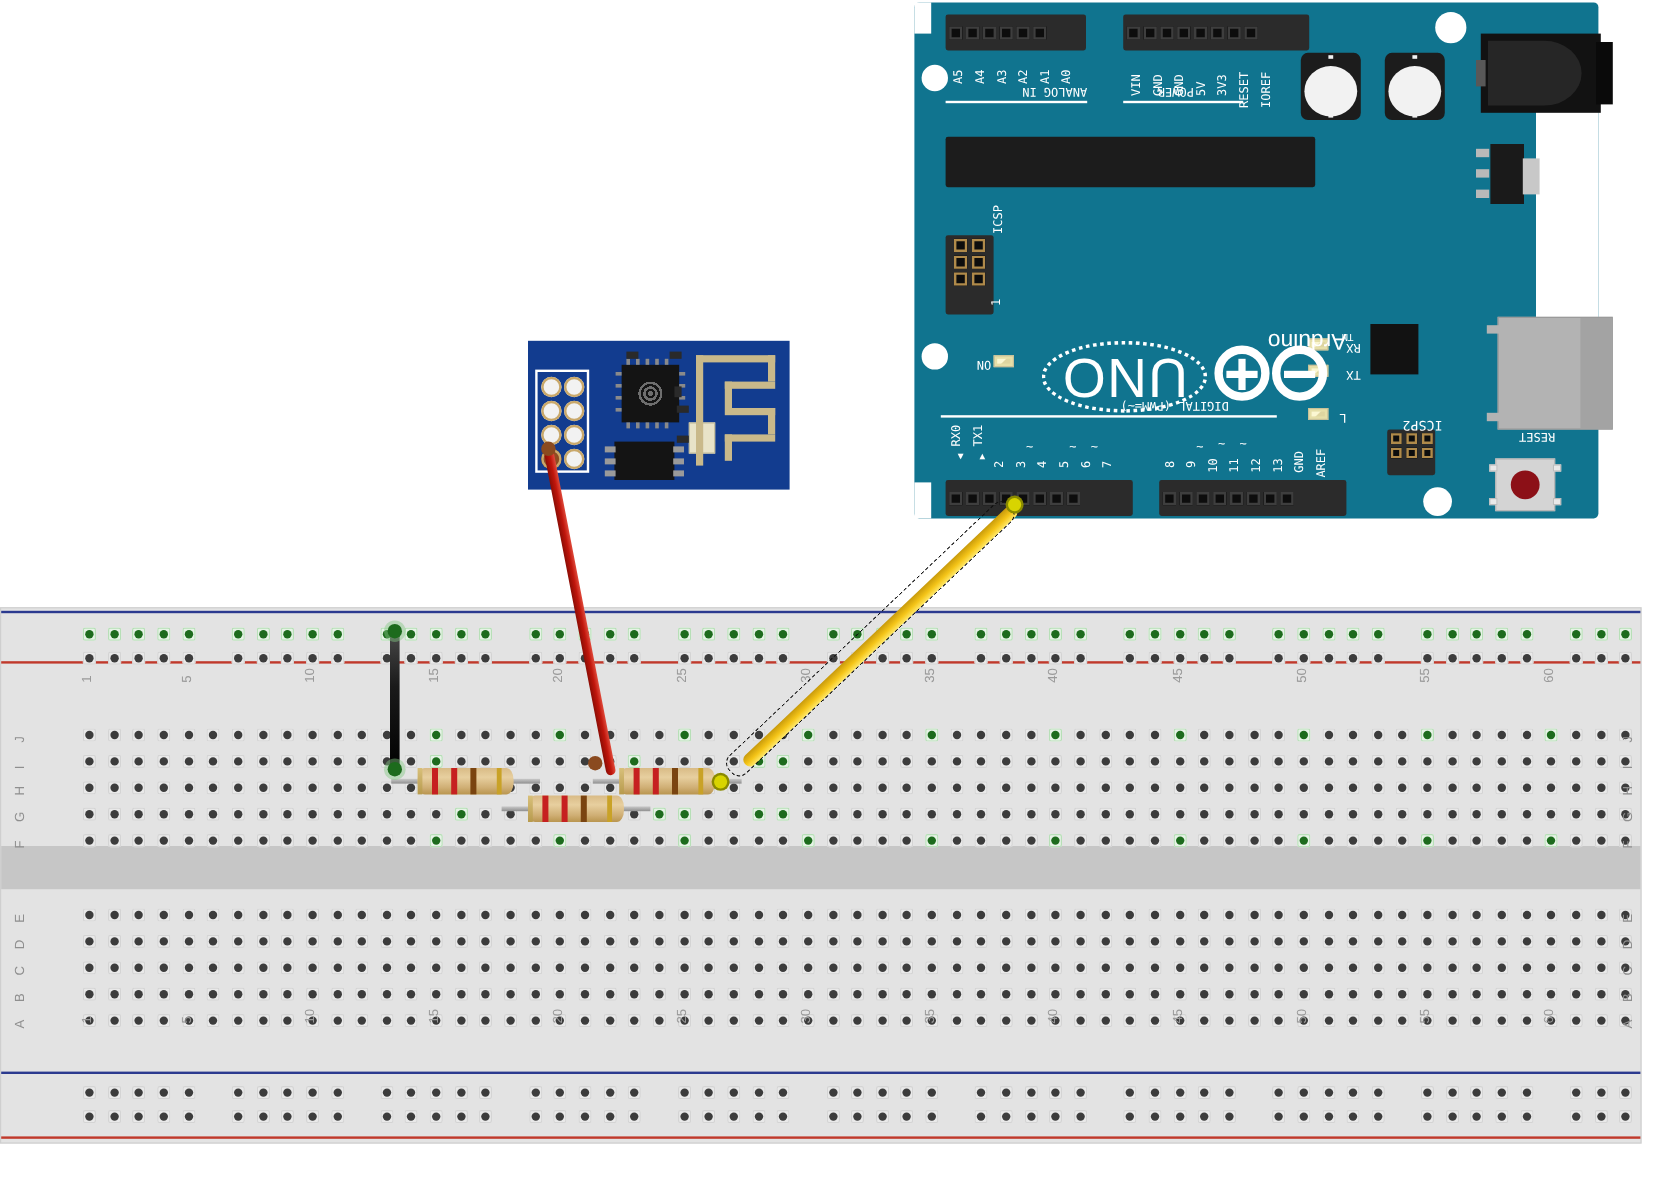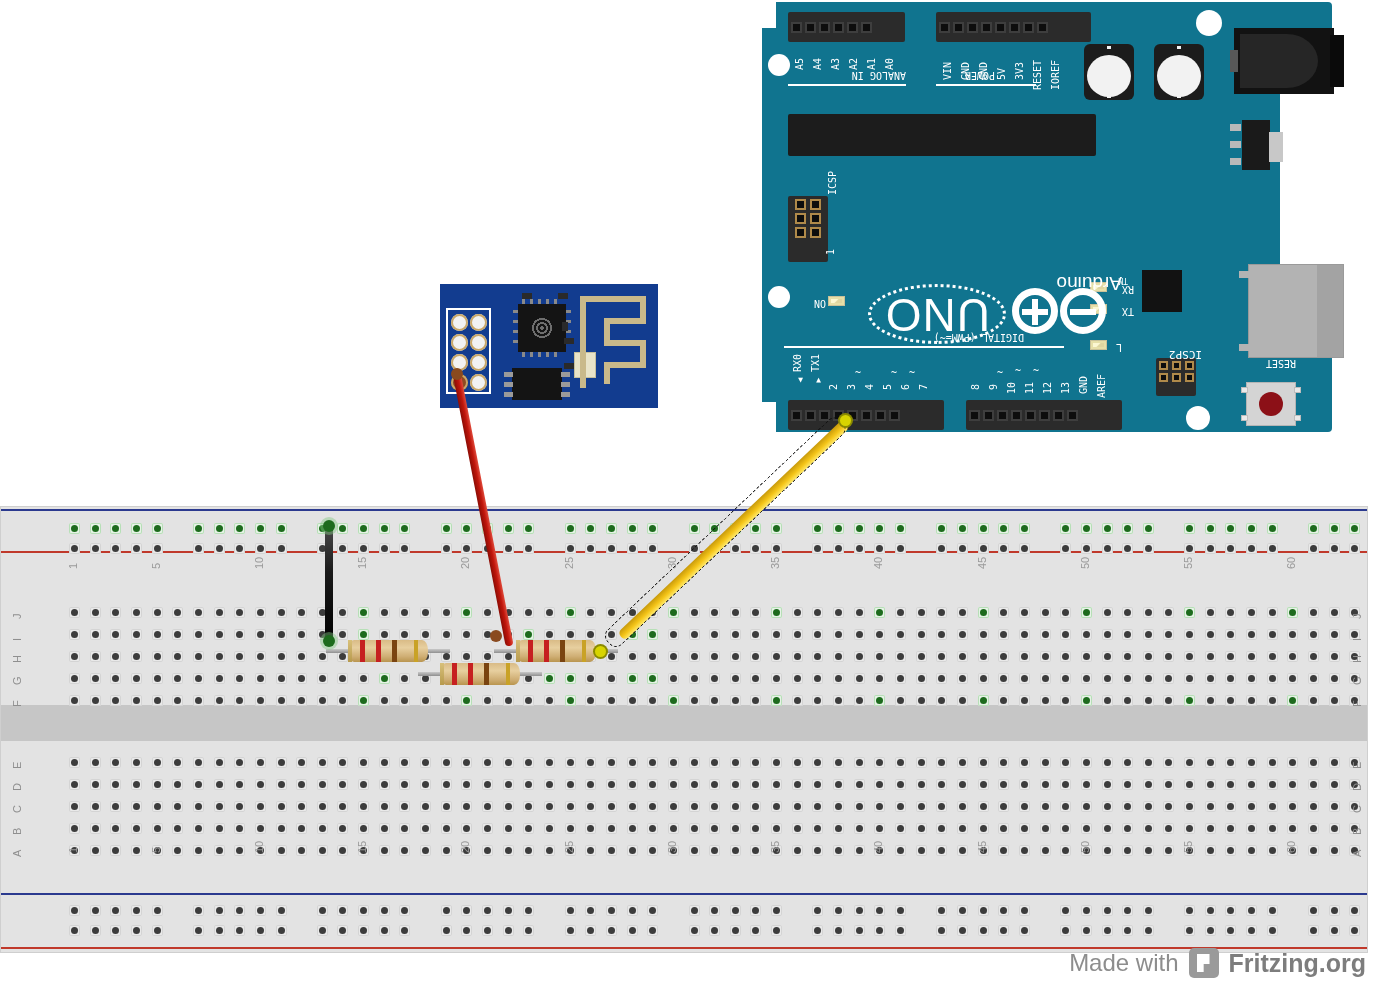--- a/index.html
+++ b/index.html
@@ -3259,19 +3259,14 @@
 
   <div class="wire wire-red" style="left:457px; top:371px; width:276px; height:8px; transform: rotate(79deg);"></div>
   <div class="wire-end we-brown" style="left:457px; top:374px;"></div>
   <div class="wire-end we-brown" style="left:496px; top:636px;"></div>
 
   <div class="wire wire-yellow" style="left:846px; top:418px; width:310px; height:11px; transform: rotate(136.5deg);"></div>
   <div class="sel-outline" style="left:842px; top:411px; width:322px; height:21px; transform: rotate(136.5deg);"></div>
   <div class="wire-end we-yellow" style="left:846px; top:421px; width:11px; height:11px;"></div>
   <div class="wire-end we-yellow" style="left:601px; top:652px; width:11px; height:11px;"></div>
 
-  <div id="footer">
-    <span class="made">Made with</span>
-    <span class="fz-logo"></span>
-    <span class="fz-name">Fritzing.org</span>
-  </div>
 
 </div>
 
 </body></html>

